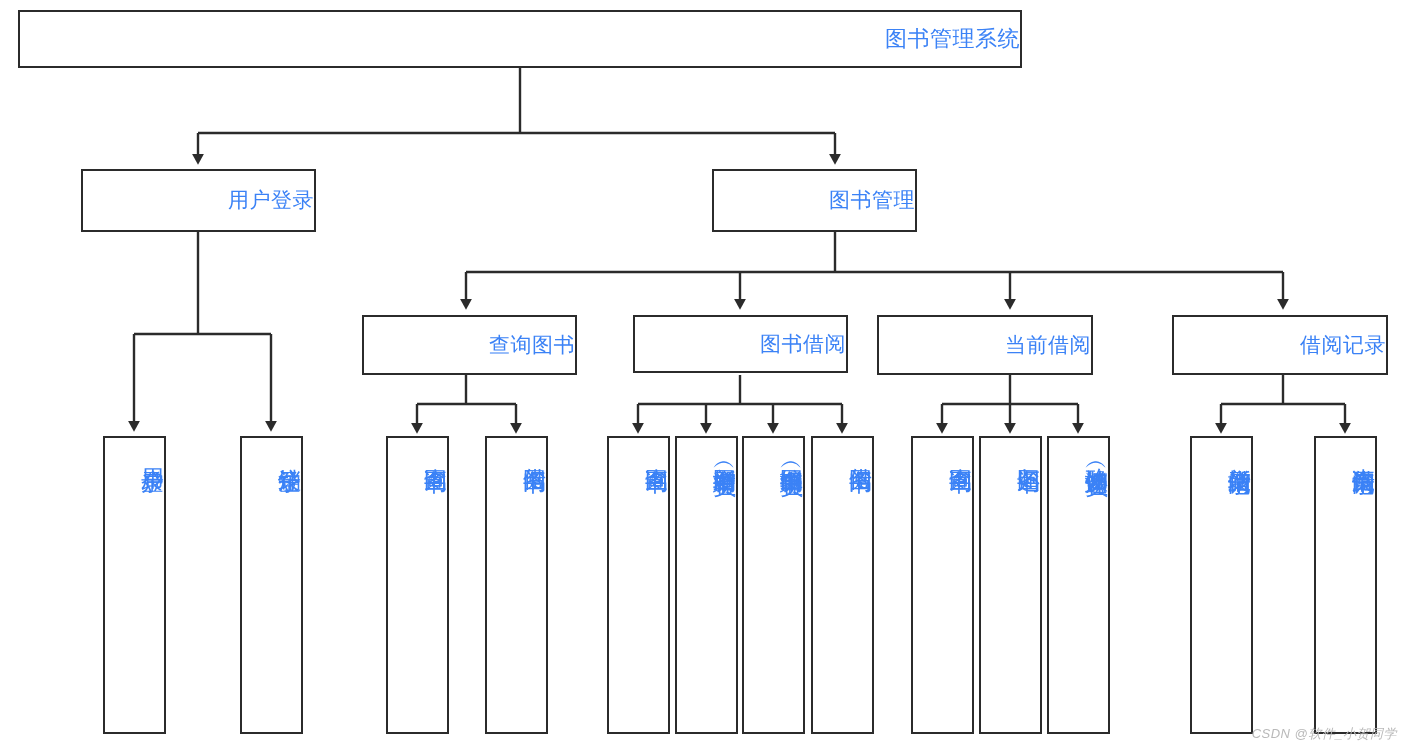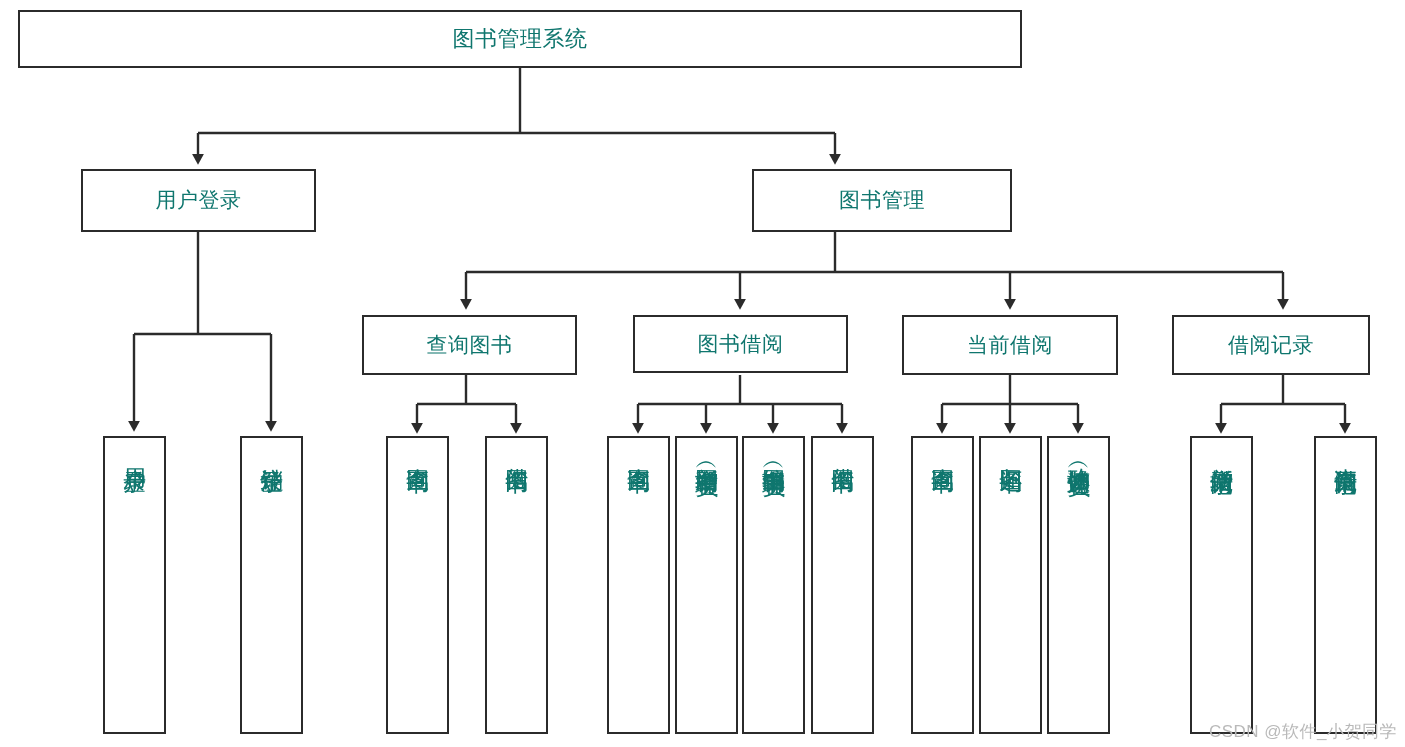--- a/index.html
+++ b/index.html
@@ -17,22 +17,22 @@
     background: #ffffff;
     overflow: hidden;
   }
   .node {
     position: absolute;
     box-sizing: border-box;
     border: 2px solid #2b2b2b;
     background: #ffffff;
     display: flex;
     align-items: center;
-    justify-content: center;
-    color: #0f766e;
+    justify-content: flex-end;
+    color: #3b82f6;
   }
   .node-label {
     display: block;
     text-align: center;
     line-height: 1.08;
     white-space: nowrap;
   }
   
   .h-node .node-label {
     font-size: 21px;
@@ -66,24 +66,25 @@
     stroke-width: 2.4;
     fill: none;
   }
   .arrowhead {
     fill: #2b2b2b;
   }
   #watermark {
     position: absolute;
     right: 8px;
     bottom: 4px;
-    font-size: 17px;
+    font-size: 13px;
     color: #b9b9b9;
     white-space: nowrap;
     letter-spacing: 0.5px;
+    font-style: italic;
   }
 </style>
 </head>
 <body>
 
 <div id="canvas">
 
   <svg class="links" viewBox="0 0 1405 747">
     <defs>
       <marker id="arr" markerWidth="11" markerHeight="12" refX="1.2" refY="6" orient="auto" markerUnits="userSpaceOnUse">
@@ -135,34 +136,34 @@
     <path class="lnk" d="M1345,404 L1345,424" marker-end="url(#arr)"></path>
   </svg>
 
   <div class="node h-node" id="node-root" style="left:18px; top:10px; width:1004px; height:58px;">
     <span class="node-label">图书管理系统</span>
   </div>
 
   <div class="node h-node" style="left:81px; top:169px; width:235px; height:63px;">
     <span class="node-label">用户登录</span>
   </div>
-  <div class="node h-node" style="left:752px; top:169px; width:260px; height:63px;">
+  <div class="node h-node" style="left:712px; top:169px; width:205px; height:63px;">
     <span class="node-label">图书管理</span>
   </div>
 
   <div class="node h-node" style="left:362px; top:315px; width:215px; height:60px;">
     <span class="node-label">查询图书</span>
   </div>
   <div class="node h-node" style="left:633px; top:315px; width:215px; height:58px;">
     <span class="node-label">图书借阅</span>
   </div>
-  <div class="node h-node" style="left:902px; top:315px; width:216px; height:60px;">
+  <div class="node h-node" style="left:877px; top:315px; width:216px; height:60px;">
     <span class="node-label">当前借阅</span>
   </div>
-  <div class="node h-node" style="left:1172px; top:315px; width:198px; height:60px;">
+  <div class="node h-node" style="left:1172px; top:315px; width:216px; height:60px;">
     <span class="node-label">借阅记录</span>
   </div>
 
   <div class="node v-node" style="left:103px; top:436px; width:63px; height:298px;">
     <span class="node-label">用户登录</span>
   </div>
   <div class="node v-node" style="left:240px; top:436px; width:63px; height:298px;">
     <span class="node-label">注销登录</span>
   </div>
 

